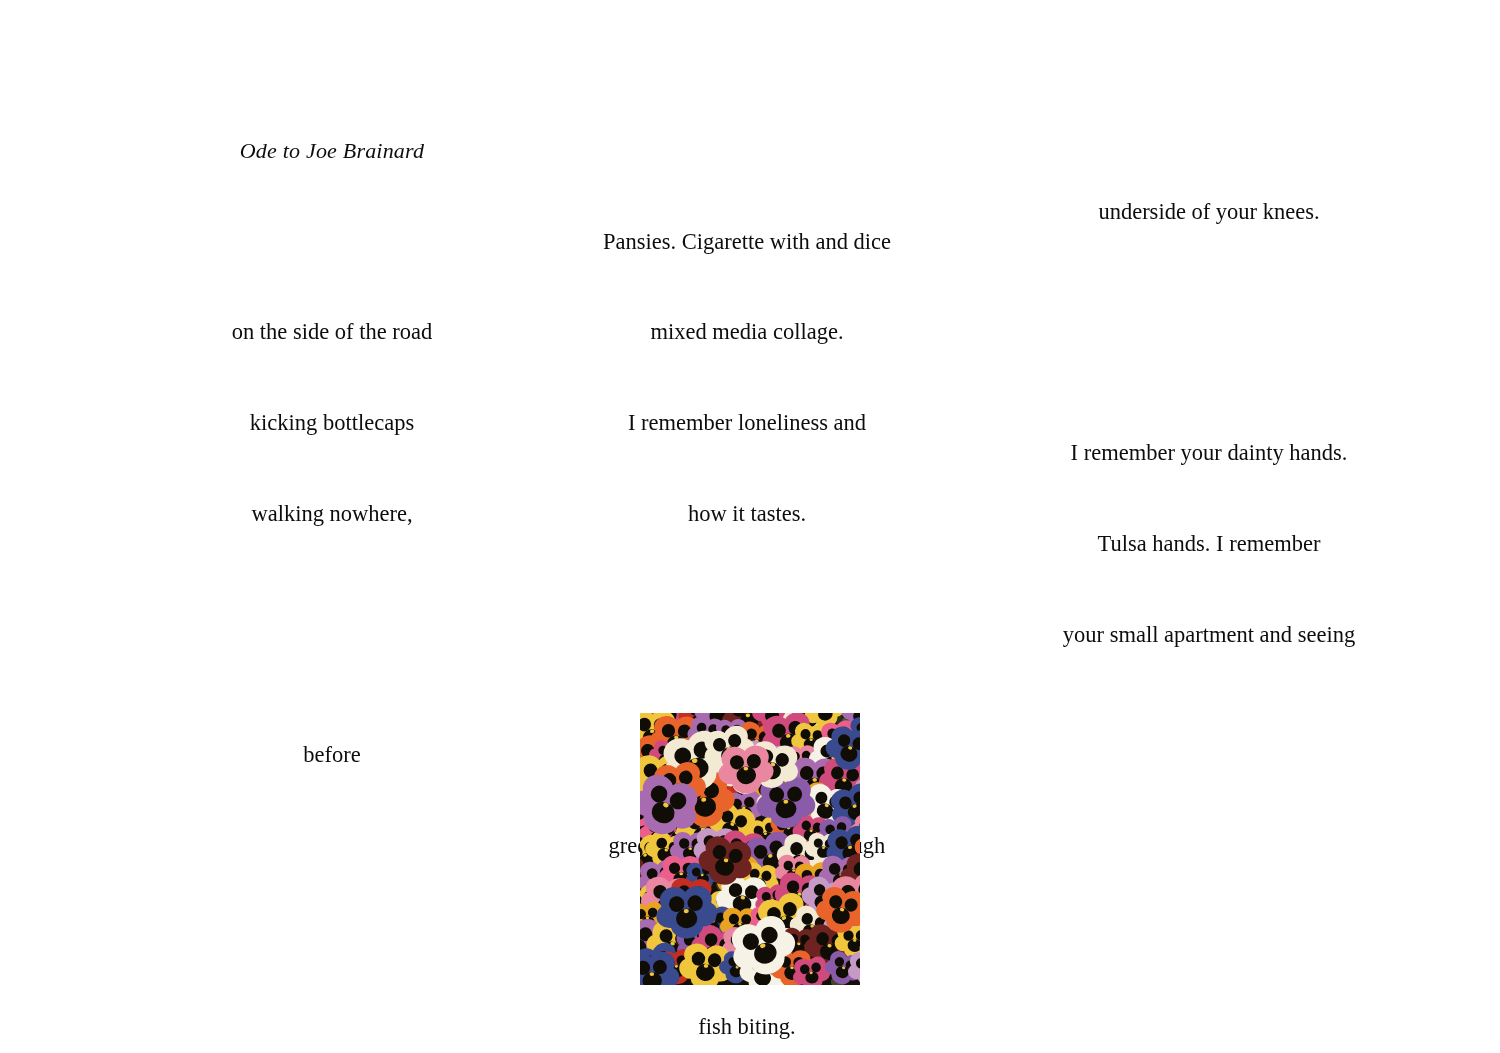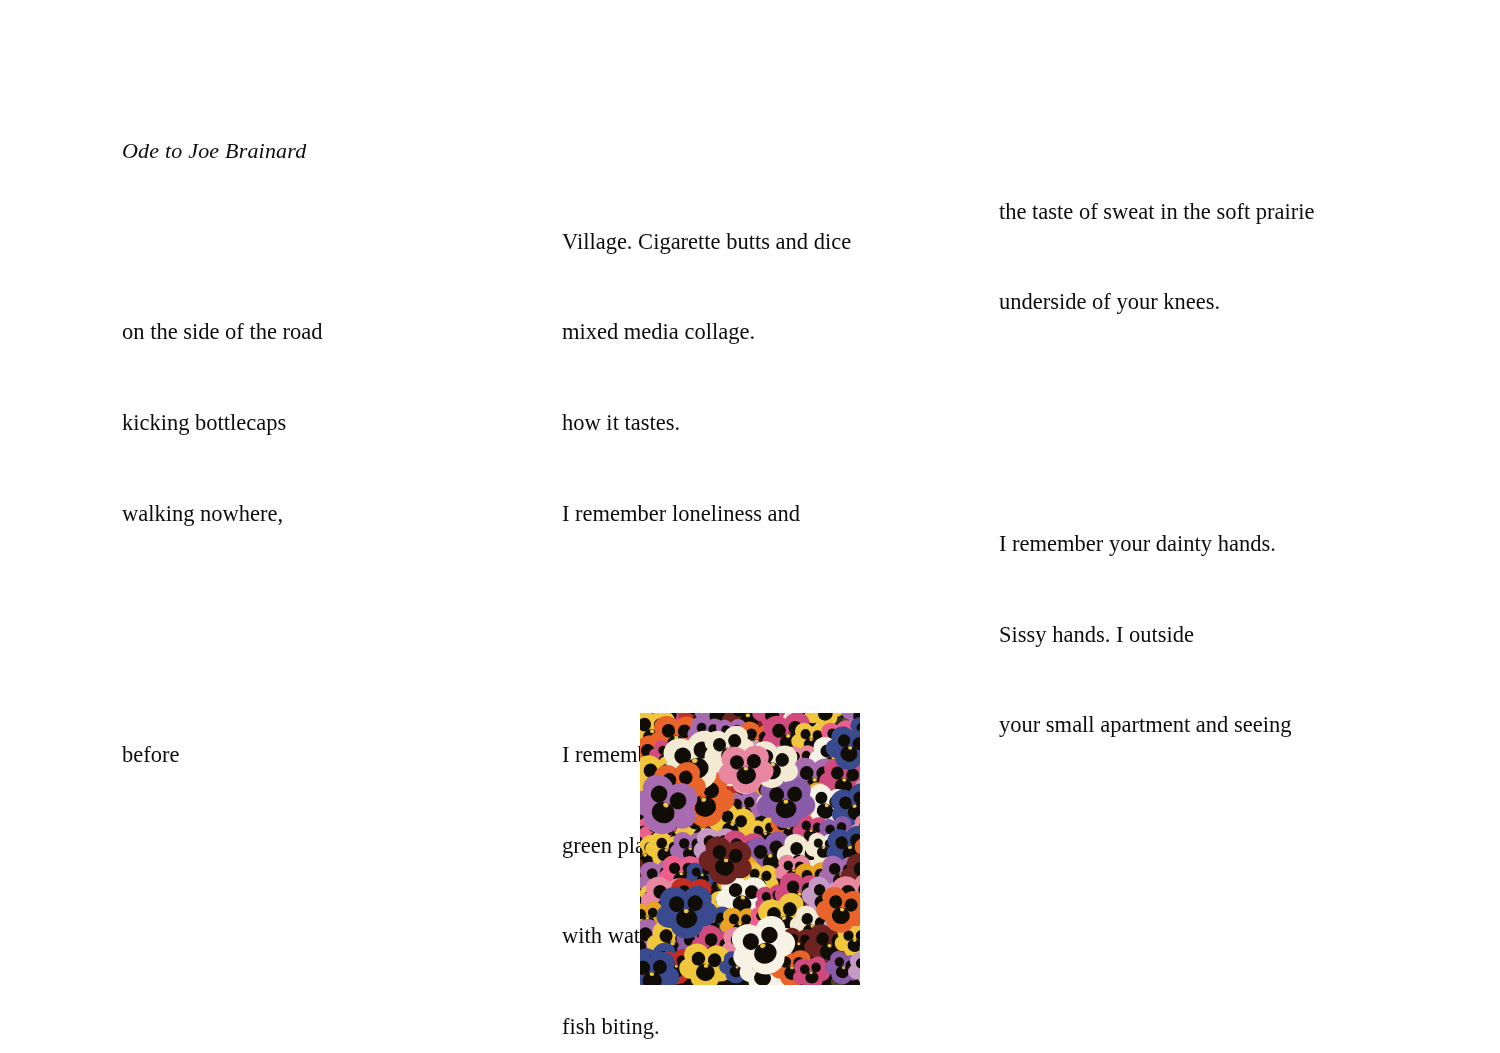--- a/index.html
+++ b/index.html
@@ -14,20 +14,21 @@
     overflow: hidden;
     font-family: "Liberation Serif", "DejaVu Serif", serif;
     color: #0d0d0d;
     -webkit-font-smoothing: antialiased;
   }
 
   .page {
     position: absolute;
     inset: 0;
     background: #ffffff;
+    text-align: center;
   }
 
   .column {
     position: absolute;
     top: 0;
     font-size: 22.5px;
     line-height: 30.2px;
     white-space: pre-wrap;
   }
 
@@ -82,44 +83,43 @@
       <span class="line">before</span>
     </div>
     
     
     
     
   </div>
 
   <div class="column" id="col-middle">
     <div class="stanza">
-      <span class="line">Village. Cigarette butts and dice</span>
+      <span class="line">Pansies. Cigarette with and dice</span>
       <span class="line">mixed media collage.</span>
+      <span class="line">I remember loneliness and</span>
       <span class="line">how it tastes.</span>
-      <span class="line">I remember loneliness and</span>
     </div>
     <div class="stanza">
       <span class="line">I remember chance,</span>
       <span class="line">green plateau streaked through</span>
       <span class="line">with water and all the</span>
       <span class="line">fish biting.</span>
     </div>
     
     
     
   </div>
 
   <div class="column" id="col-right">
     <div class="stanza">
-      <span class="line">the taste of sweat in the soft prairie</span>
       <span class="line">underside of your knees.</span>
     </div>
     <div class="stanza">
       <span class="line">I remember your dainty hands.</span>
-      <span class="line">Sissy hands. I outside</span>
+      <span class="line">Tulsa hands. I remember</span>
       <span class="line">your small apartment and seeing</span>
     </div>
     
     
     
     
   </div>
 
   <div class="artwork">
     <svg id="pansy-svg" viewBox="0 0 220 272" preserveAspectRatio="none">

